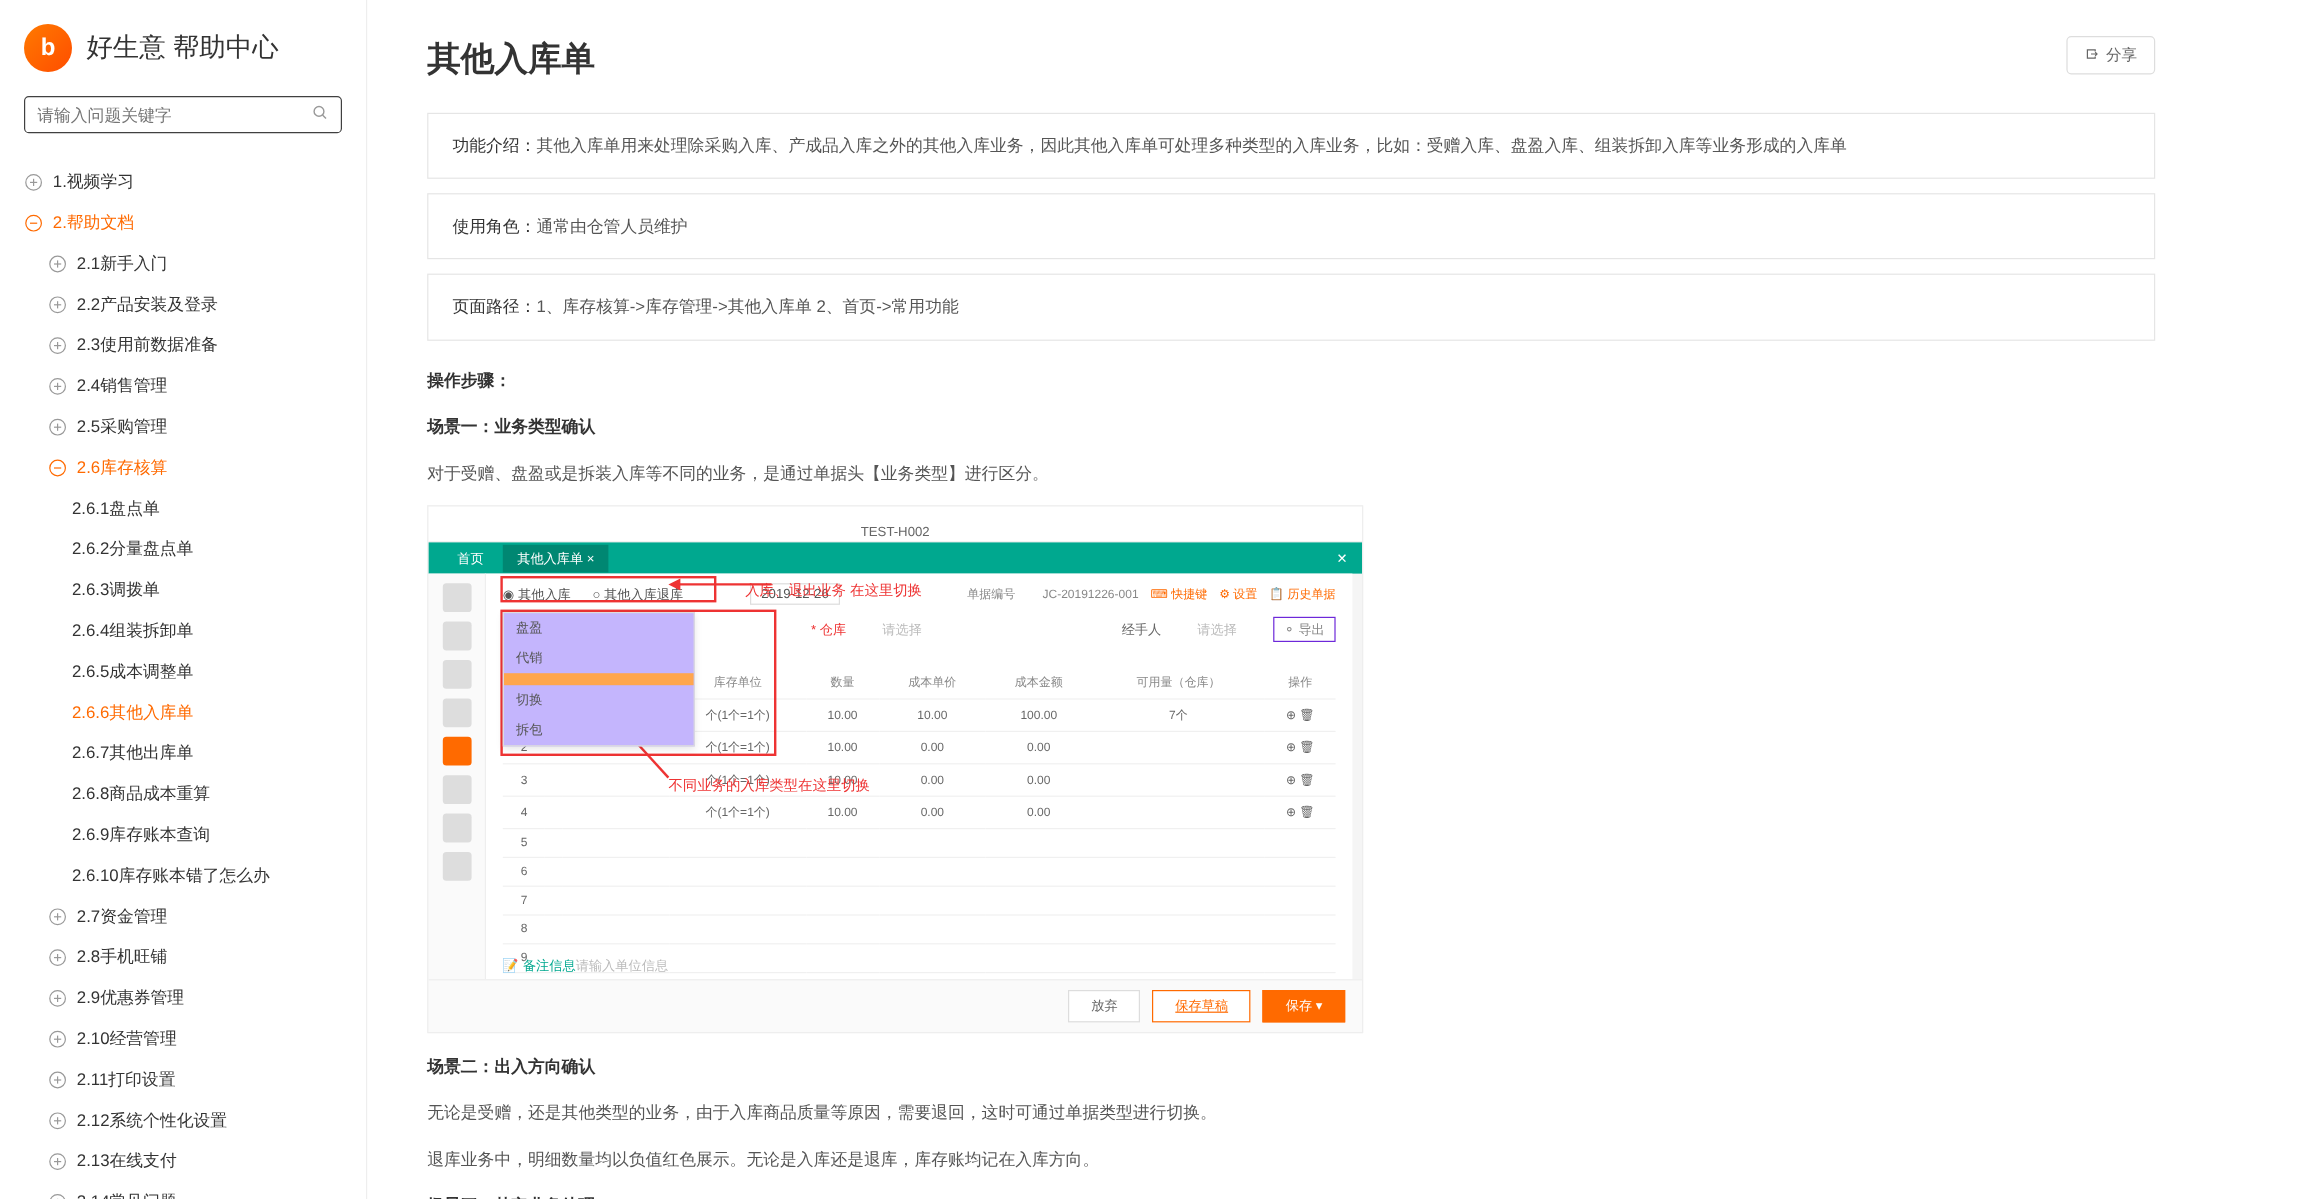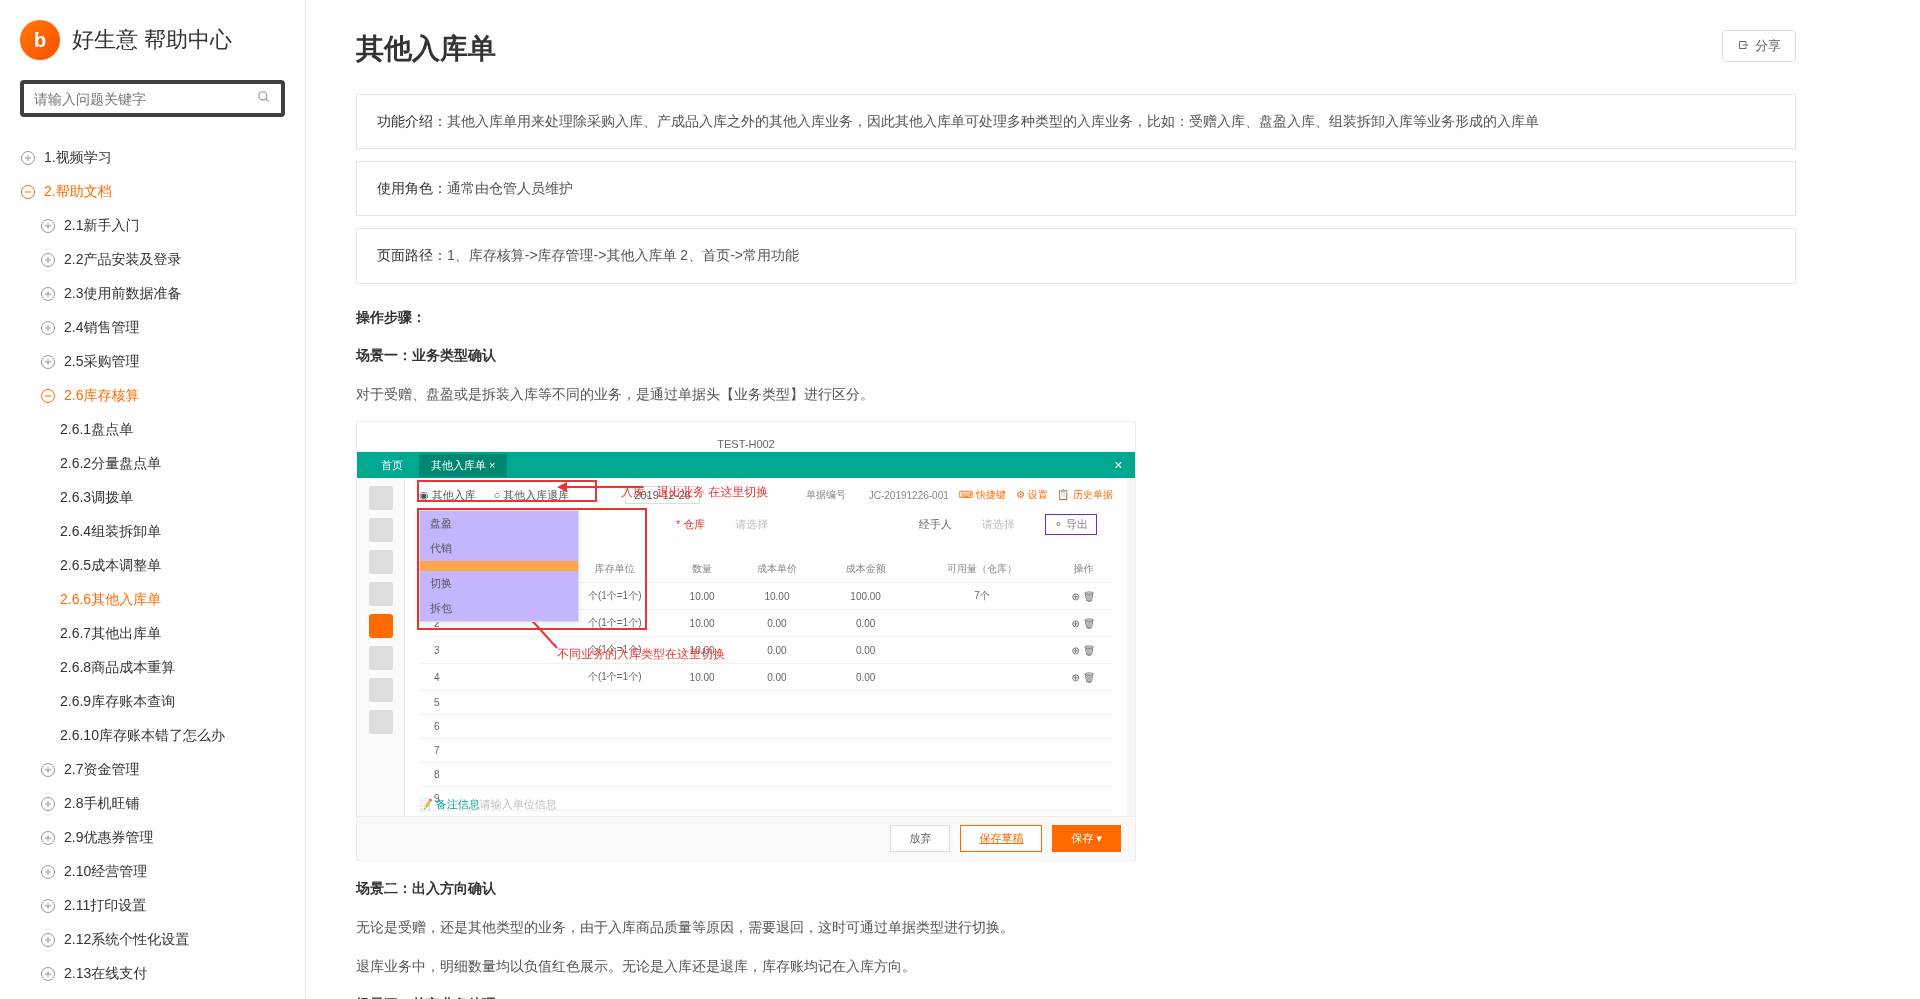--- a/index.html
+++ b/index.html
@@ -2,21 +2,21 @@
 <html><head>
   <meta charset="utf-8">
   <style>
     * { margin: 0; padding: 0; box-sizing: border-box; }
     body { font-family: -apple-system, "Microsoft YaHei", Arial, sans-serif; font-size: 14px; color: #333; background: #fff; }
     .container { display: flex; width: 100%; min-height: 100vh; }
     .sidebar { width: 306px; border-right: 1px solid #eee; padding: 20px; flex-shrink: 0; }
     .logo-row { display: flex; align-items: center; margin-bottom: 20px; }
     .logo { width: 40px; height: 40px; border-radius: 50%; background: linear-gradient(135deg, #ff7a00, #ff4d00); display: flex; align-items: center; justify-content: center; color: #fff; font-weight: bold; font-size: 20px; margin-right: 12px; }
     .logo-text { font-size: 22px; font-weight: 500; color: #333; }
-    .search-box { position: relative; margin-bottom: 24px; border: 4px solid #404040; border-radius: 4px; padding: 6px 10px; display: flex; align-items: flex-end; }
+    .search-box { position: relative; margin-bottom: 24px; border: 1px solid #404040; border-radius: 4px; padding: 6px 10px; display: flex; align-items: flex-end; }
     .search-box input { border: none; outline: none; flex: 1; font-size: 14px; color: #666; }
     .search-icon { color: #999; font-size: 14px; }
     .nav-list { list-style: none; }
     .nav-item { display: flex; align-items: center; padding: 8px 0; cursor: pointer; color: #333; font-size: 14px; }
     .nav-item.active { color: #ff6a00; }
     .nav-item.sub { padding-left: 20px; }
     .nav-item.subsub { padding-left: 40px; }
     .nav-icon { width: 16px; height: 16px; margin-right: 8px; display: inline-flex; align-items: center; justify-content: center; font-size: 14px; color: #999; }
     .nav-item.active .nav-icon { color: #ff6a00; }
     .plus-c { display:inline-block;width:14px;height:14px;border-radius:50%;border:1px solid #999;position:relative;}
@@ -278,21 +278,21 @@
               <span>○ <span>其他入库退库</span></span>
               <span style="width:20px"></span>
               <span style="border:1px solid #ddd;padding:2px 8px">2019-12-26</span>
             </div>
             <div class="embed-right-badge">
               <span>单据编号</span>&nbsp;<span>JC-20191226-001</span>
               <span style="color:#ff6a00">⌨ <span>快捷键</span></span>
               <span style="color:#ff6a00">⚙ <span>设置</span></span>
               <span style="color:#ff6a00">📋 <span>历史单据</span></span>
             </div>
-            <div style="position:absolute;top:36px;left:14px;right:30px;font-size:11px;color:#666;display:flex;gap:30px;align-items:center">
+            <div style="position:absolute;top:36px;left:14px;right:14px;font-size:11px;color:#666;display:flex;gap:30px;align-items:center">
               <span style="color:#e33">* <span>业务类型</span></span>
               <span style="border:1px solid #ddd;padding:2px 40px 2px 8px;color:#bbb">▾</span>
               <span style="width:60px"></span>
               <span style="color:#e33">* <span>仓库</span></span>
                 <span style="color:#bbb">请选择</span>
               <span style="flex:1"></span>
               <span>经手人</span>
                 <span style="color:#bbb">请选择</span>
               <span style="border:1px solid #6d28d9;padding:2px 8px;color:#888">⚬ 导出</span>
             </div>

